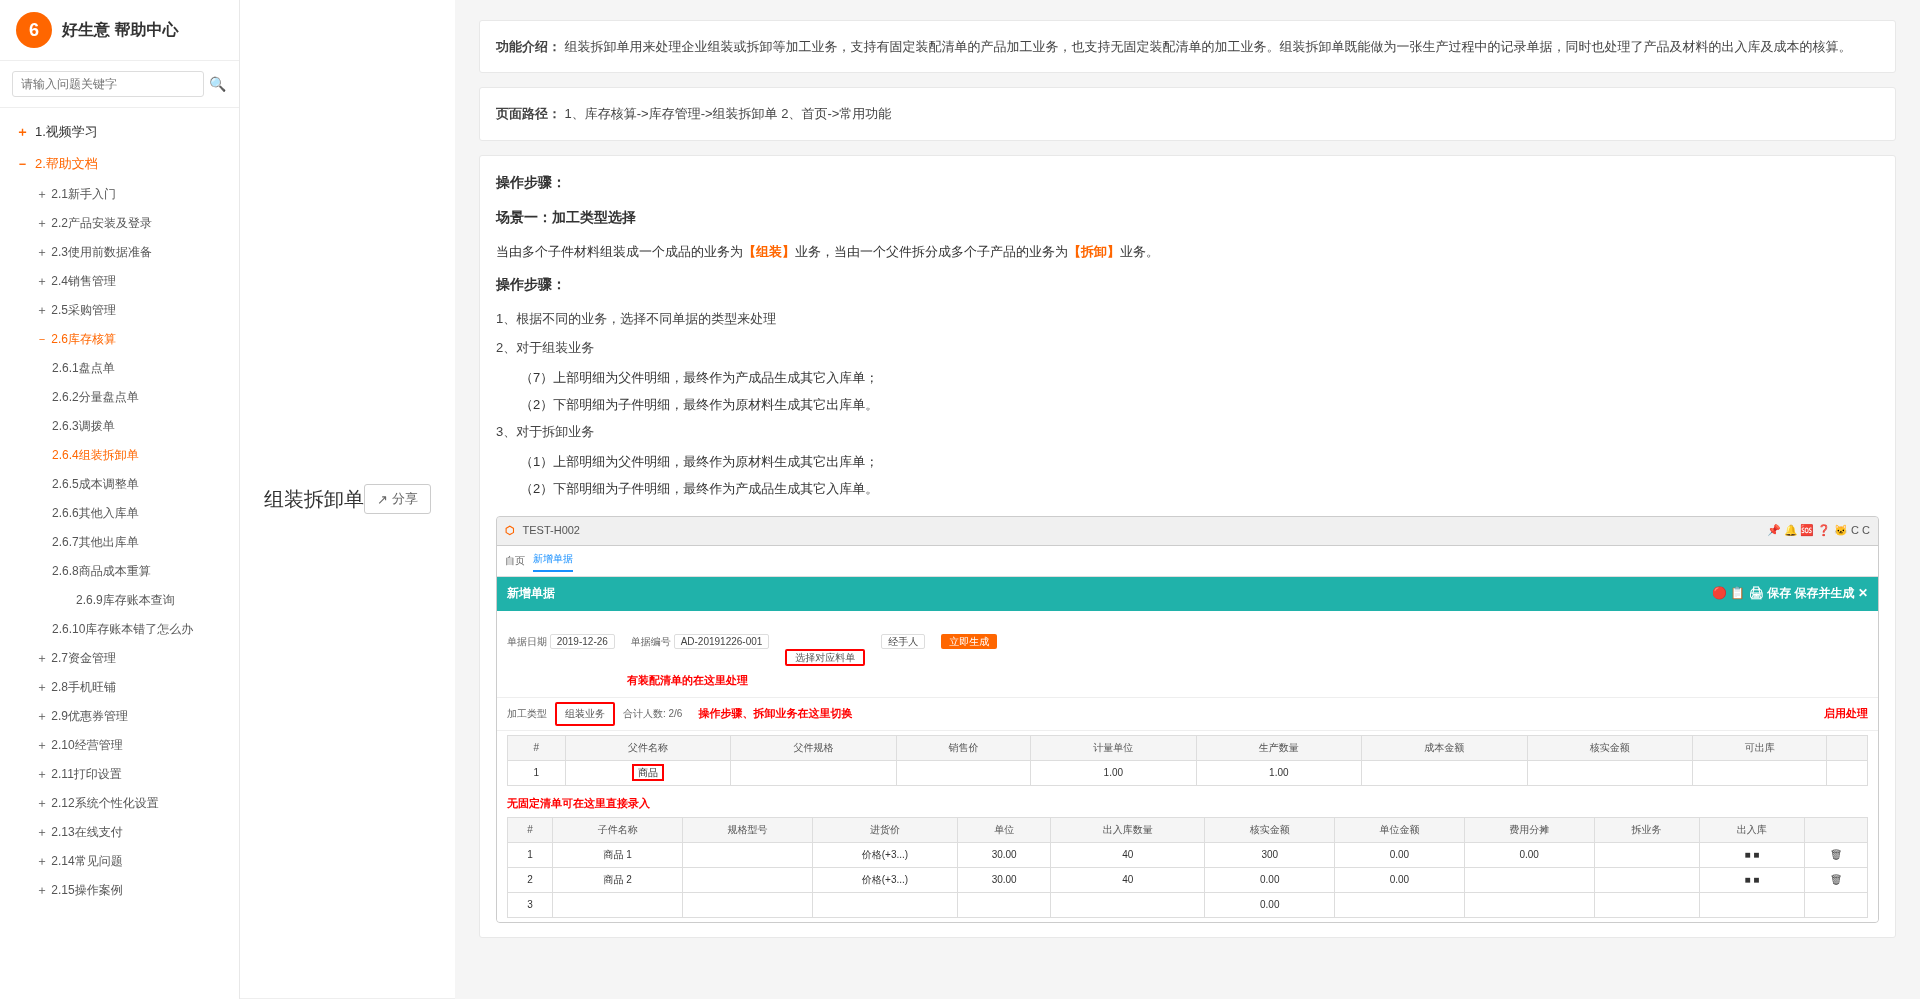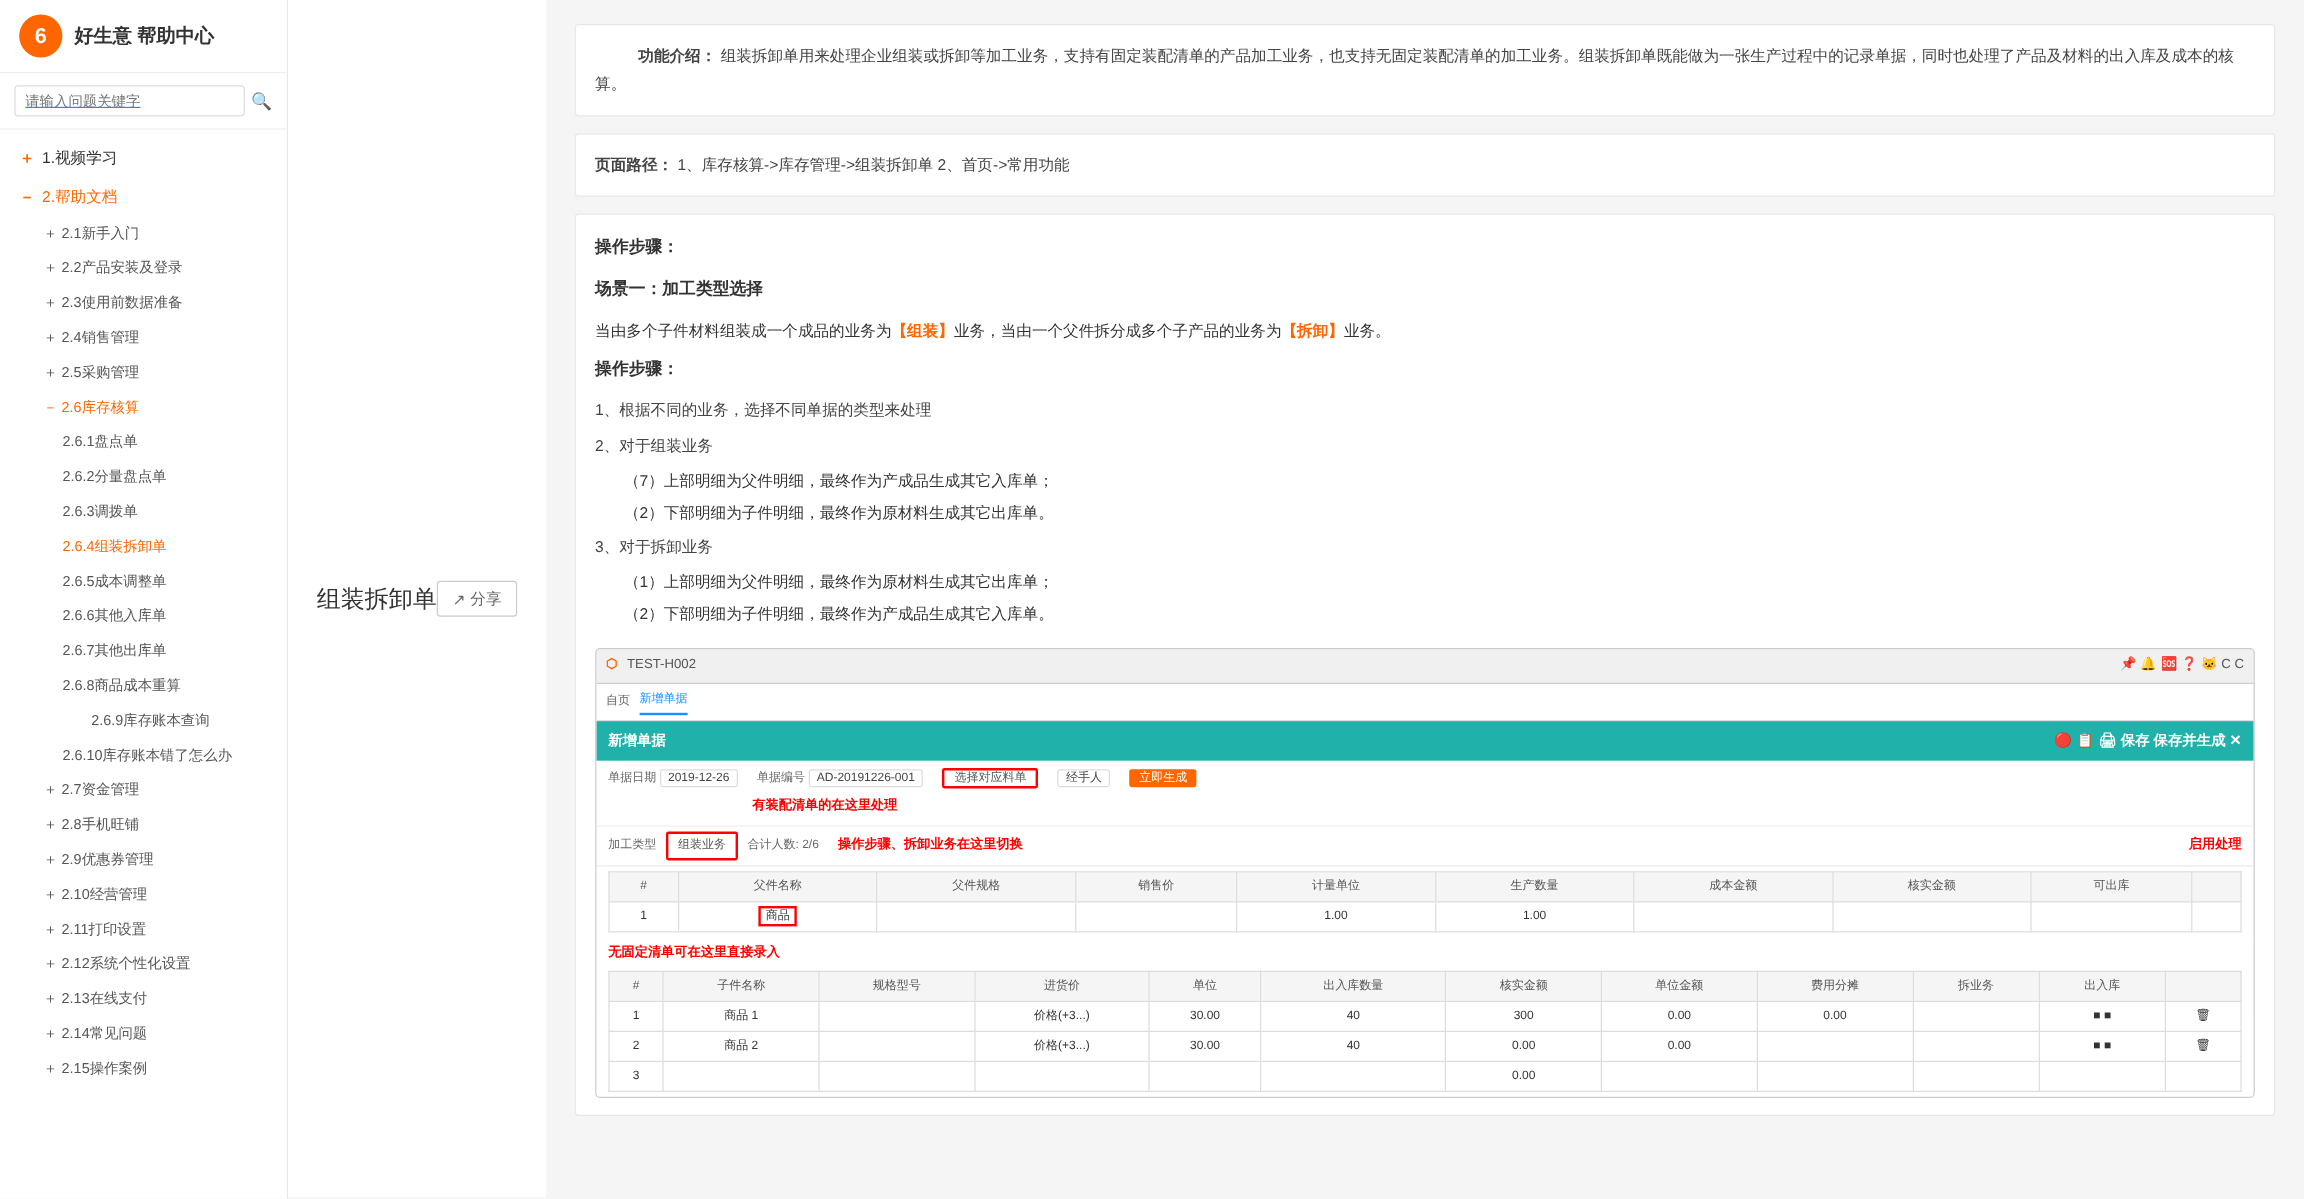--- a/index.html
+++ b/index.html
@@ -49,22 +49,21 @@
       align-items: center;
       gap: 6px;
     }
     .search-input {
       flex: 1;
       border: 1px solid #ddd;
       border-radius: 3px;
       padding: 5px 8px;
       font-size: 12px;
       outline: none;
-      color: #3b82f6;
-      text-decoration: underline;
+      color: #7f1d1d;
     }
     .search-icon-btn {
       cursor: pointer;
       color: #999;
       font-size: 14px;
     }
     .sidebar-nav {
       flex: 1;
       overflow-y: auto;
       padding: 8px 0;
@@ -333,21 +332,21 @@
     <h1 class="page-title">组装拆卸单</h1>
     <button class="share-btn">
       <span>↗</span>
       <span>分享</span>
     </button>
   </div>
 
   <div class="content-area">
 
     <div class="info-box">
-      <span style="font-weight:bold;margin-left:36px;">功能介绍：</span>
+      <span style="font-weight:bold;">功能介绍：</span>
       <span>组装拆卸单用来处理企业组装或拆卸等加工业务，支持有固定装配清单的产品加工业务，也支持无固定装配清单的加工业务。组装拆卸单既能做为一张生产过程中的记录单据，同时也处理了产品及材料的出入库及成本的核算。</span>
     </div>
 
 
     <div class="info-box">
       <span style="font-weight:bold;">页面路径：</span>
       <span>1、库存核算-&gt;库存管理-&gt;组装拆卸单 2、首页-&gt;常用功能</span>
     </div>
 
     <div class="info-box">
@@ -390,21 +389,21 @@
         <div style="background:#20b2aa;color:#fff;padding:6px 10px;font-size:12px;font-weight:bold;display:flex;align-items:center;justify-content:space-between;">
           <span>新增单据</span>
           <span>🔴 📋 🖨 保存 保存并生成 ✕</span>
         </div>
 
         <div style="background:#fff;padding:6px 10px;font-size:10px;border-bottom:1px solid #eee;position:relative;">
           <div style="display:flex;gap:16px;align-items:center;flex-wrap:wrap;">
             <span><span style="color:#666;">单据日期</span> <span style="border:1px solid #ddd;padding:1px 6px;border-radius:2px;">2019-12-26</span></span>
             <span><span style="color:#666;">单据编号</span> <span style="border:1px solid #ddd;padding:1px 6px;border-radius:2px;">AD-20191226-001</span></span>
 
-            <span style="position:relative;display:inline-block;">
+            <span style="position:relative;display:inline-block;margin-top:32px;">
               <span style="border:2px solid red;padding:1px 8px;border-radius:2px;font-size:10px;color:#555;">选择对应料单</span>
             </span>
             <span><span style="color:#666;"></span> <span style="border:1px solid #ddd;padding:1px 6px;border-radius:2px;">经手人</span></span>
             <span><span style="background:#f60;color:#fff;padding:2px 8px;border-radius:2px;font-size:10px;">立即生成</span></span>
           </div>
 
           <div style="position:relative;">
             <div style="color:red;font-size:11px;font-weight:bold;margin-top:4px;margin-left:120px;">有装配清单的在这里处理</div>
           </div>
         </div>

